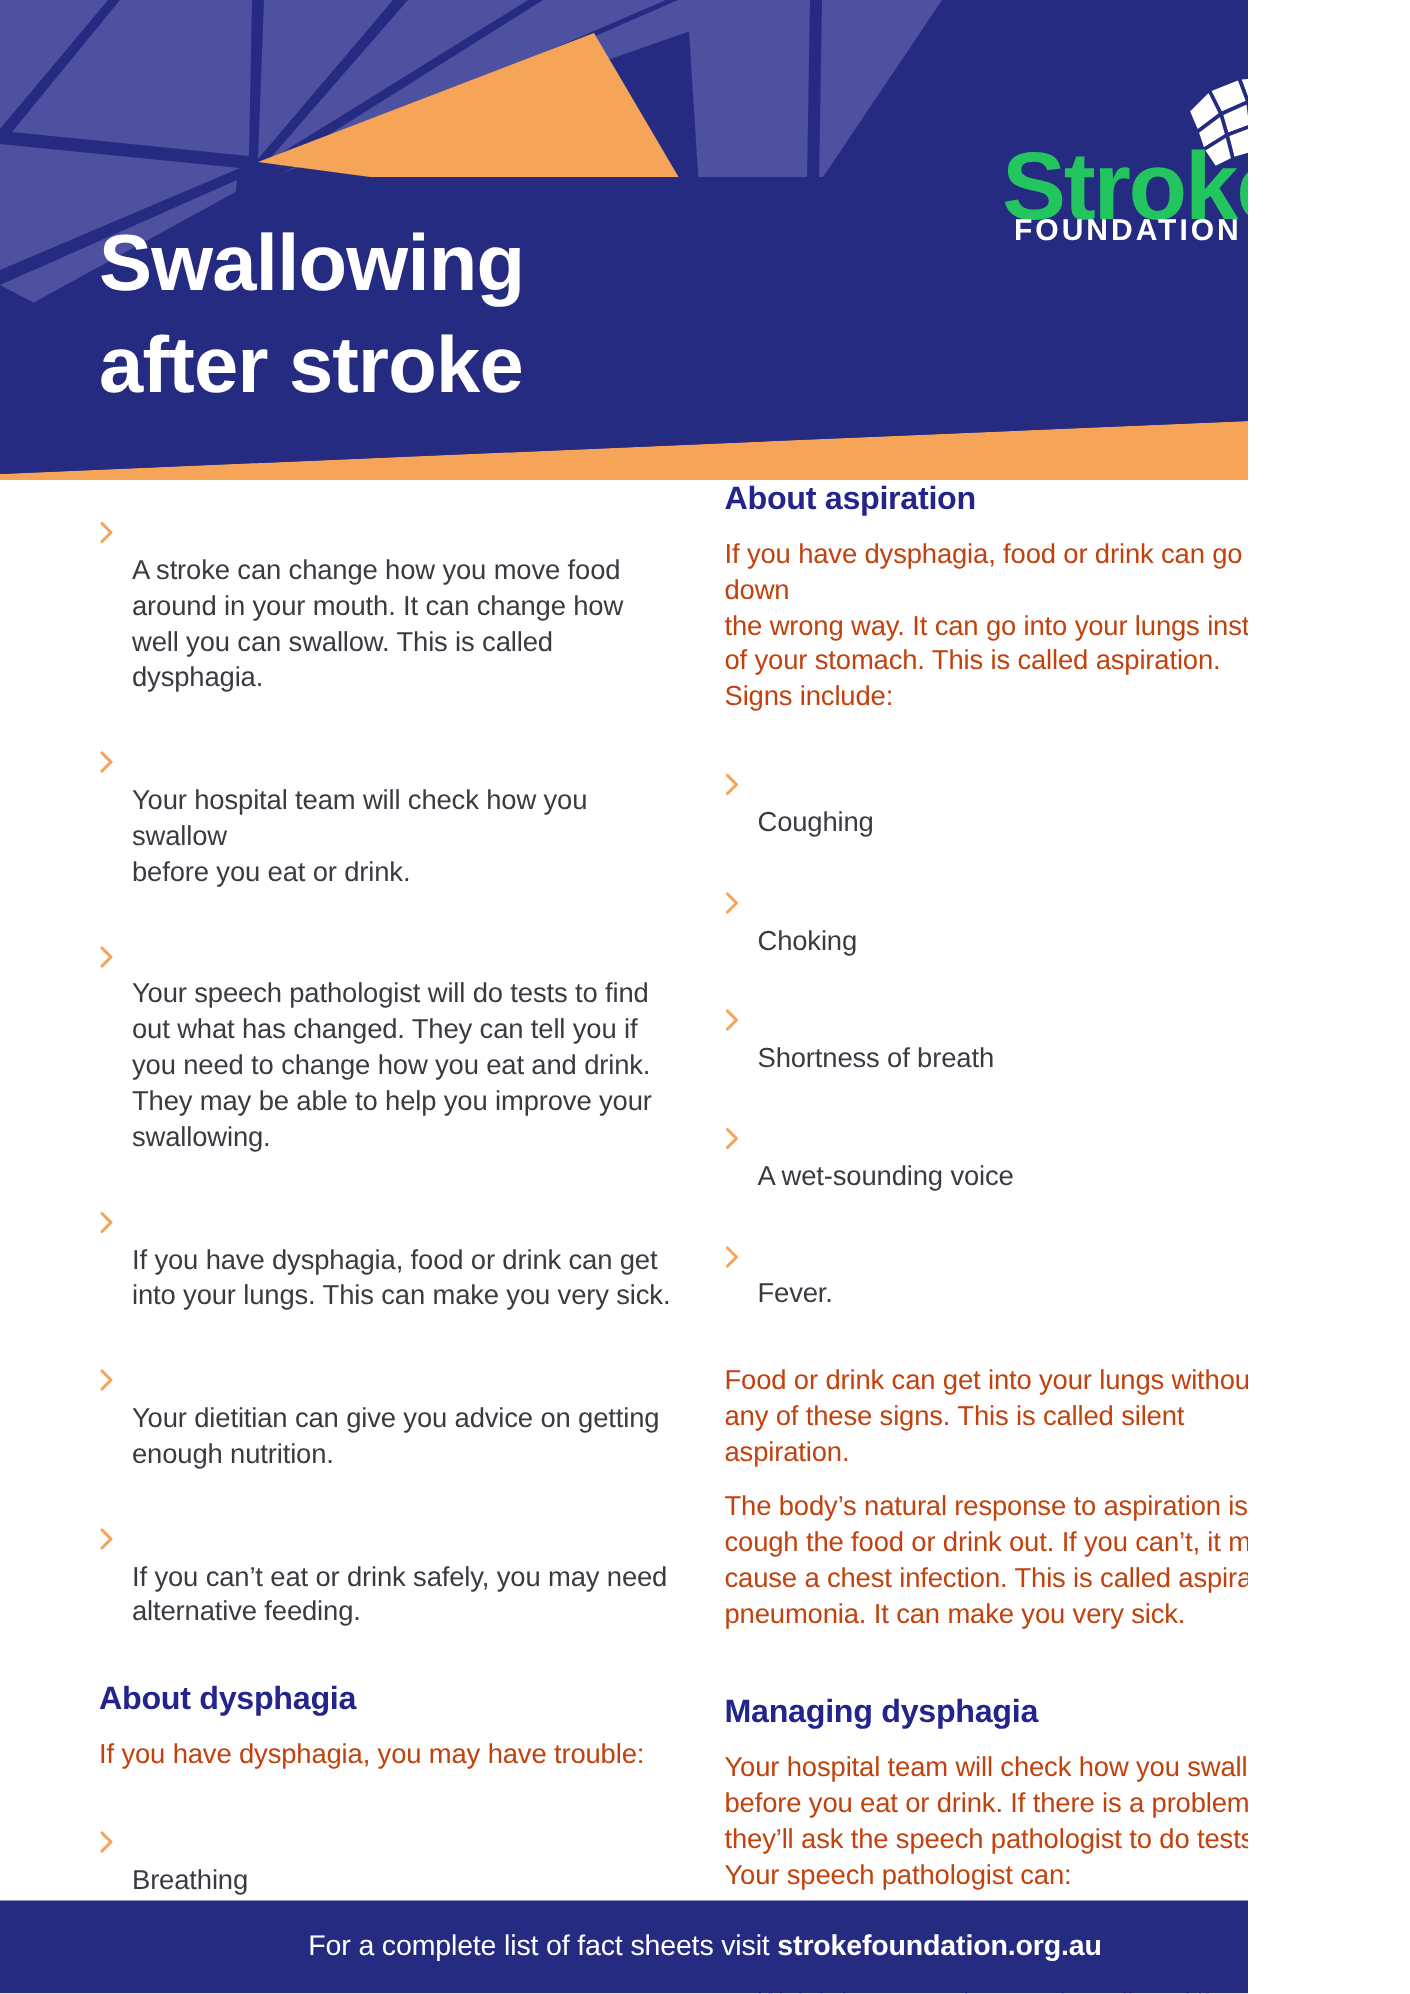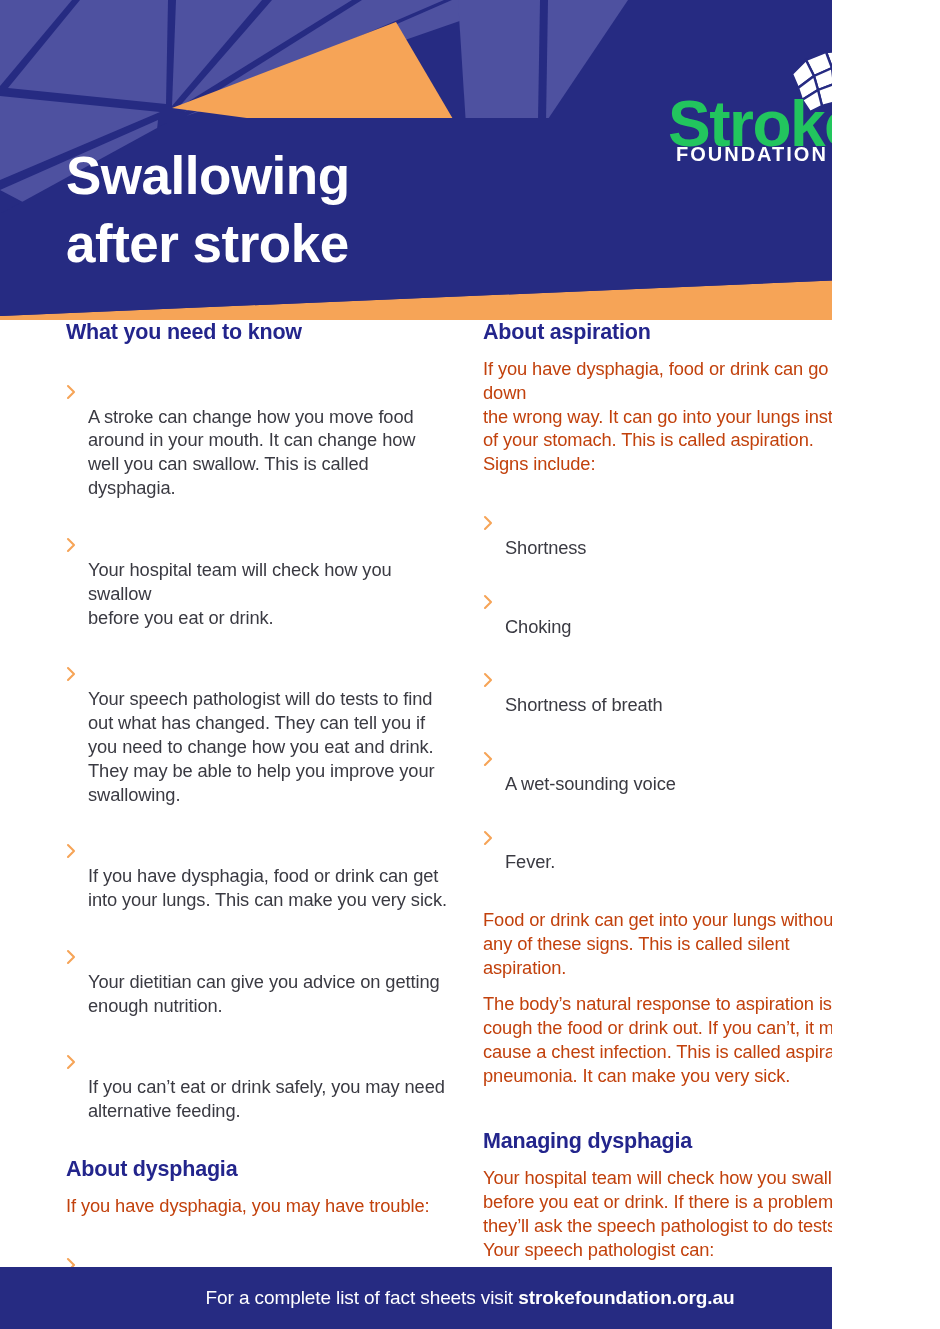--- a/index.html
+++ b/index.html
@@ -207,21 +207,20 @@
 
   <svg class="orange-band" viewBox="0 0 940 44" preserveAspectRatio="none">
     <polygon points="0,40 940,0 940,44 0,44" fill="#F6A457"></polygon>
     <polygon points="0,0 940,0 0,40" fill="#262B82"></polygon>
   </svg>
 
   <div class="content">
 
     <div class="col col-left">
 
-      <h2 class="section-heading">What you need to know</h2>
 
       <ul class="bullets">
         <li>
           <span class="chev">
             <svg width="11" height="22" viewBox="0 0 11 22">
                 <path d="M2 5 L8 11 L2 17" fill="none" stroke="#F6A457" stroke-width="2.1" stroke-linecap="round" stroke-linejoin="round"></path>
               </svg>
           </span>
           <span>A stroke can change how you move food
 around in your mouth. It can change how
@@ -312,21 +311,21 @@
 of your stomach. This is called aspiration.
 Signs include:</p>
 
       <ul class="bullets tight">
         <li>
           <span class="chev">
             <svg width="11" height="22" viewBox="0 0 11 22">
                 <path d="M2 5 L8 11 L2 17" fill="none" stroke="#F6A457" stroke-width="2.1" stroke-linecap="round" stroke-linejoin="round"></path>
               </svg>
           </span>
-          <span>Shortness</span>
+          <span>Coughing</span>
         </li>
         <li>
           <span class="chev">
             <svg width="11" height="22" viewBox="0 0 11 22">
                 <path d="M2 5 L8 11 L2 17" fill="none" stroke="#F6A457" stroke-width="2.1" stroke-linecap="round" stroke-linejoin="round"></path>
               </svg>
           </span>
           <span>Choking</span>
         </li>
         <li>

